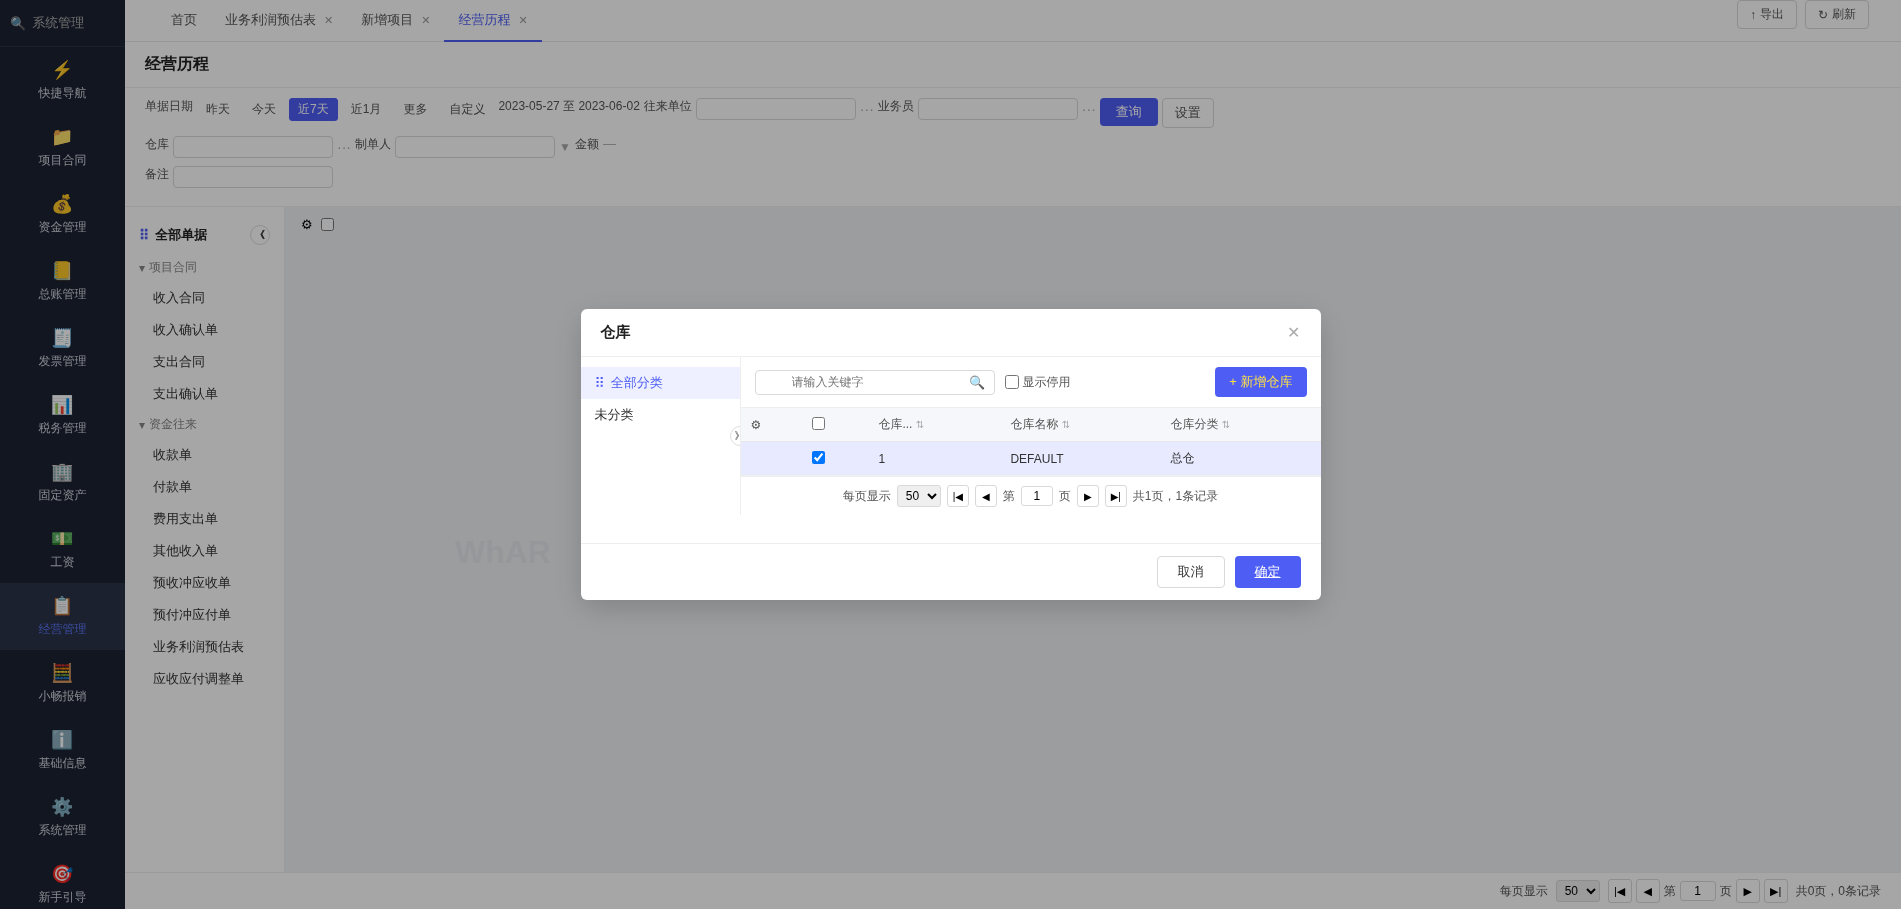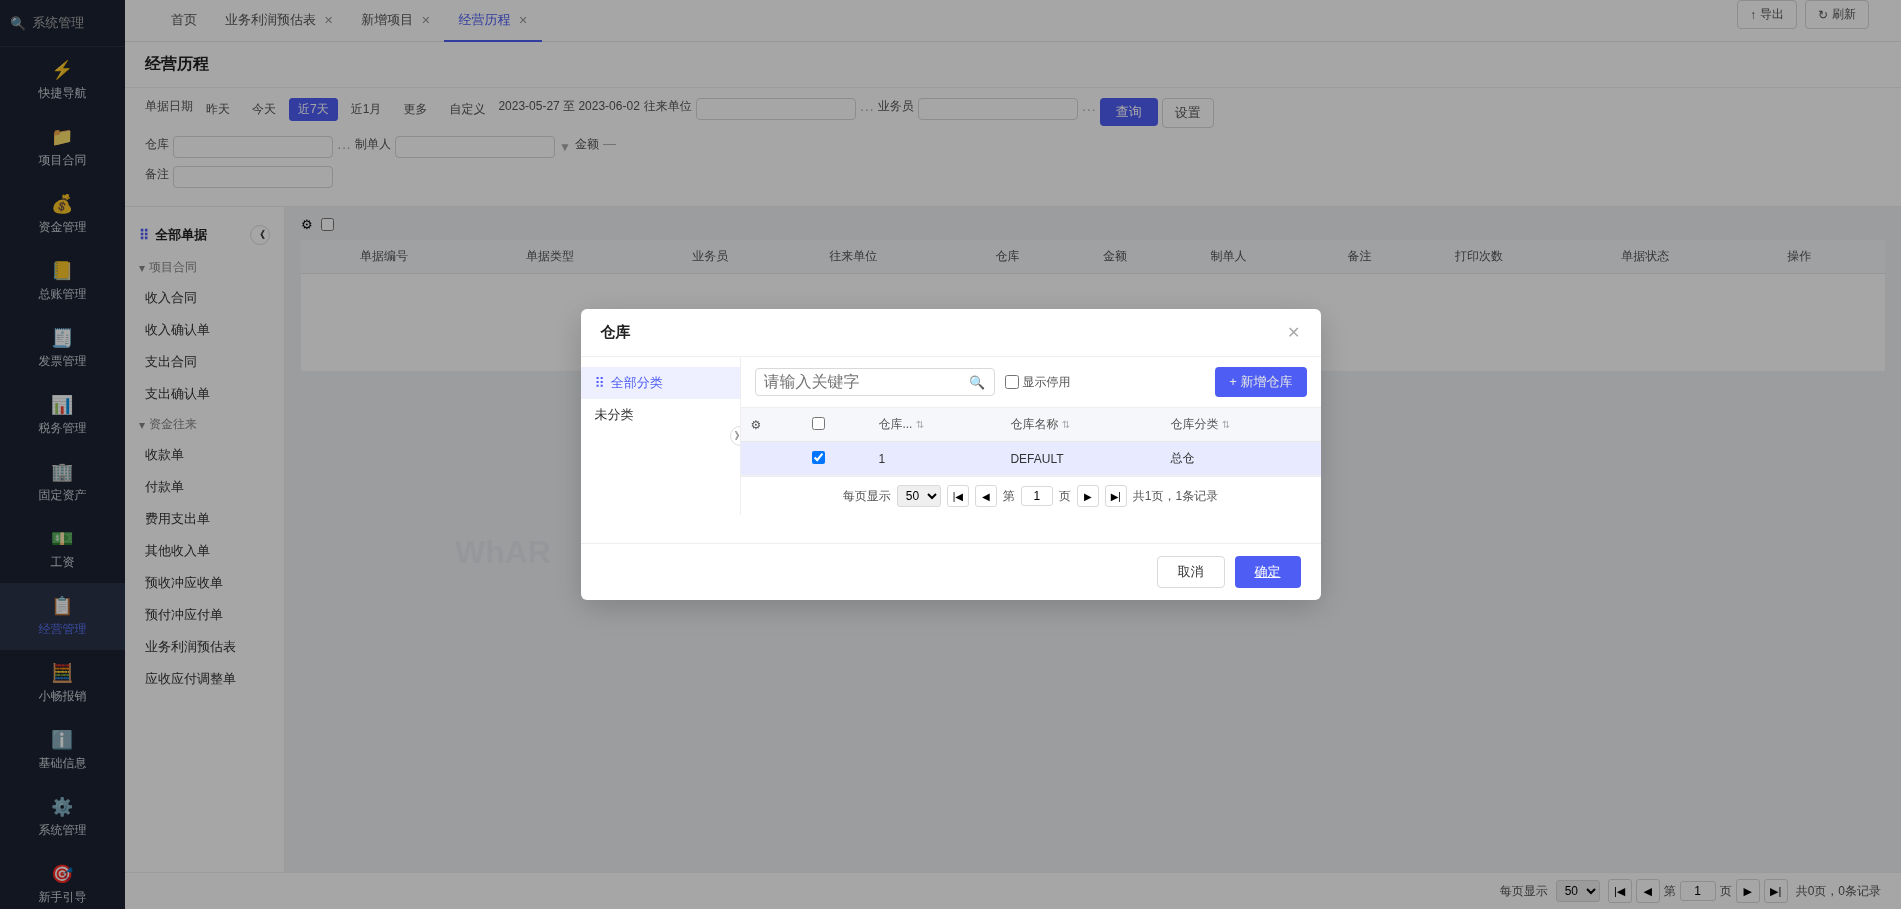--- a/index.html
+++ b/index.html
@@ -68,25 +68,25 @@
     .dialog-left { width: 160px; border-right: 1px solid #eee; padding: 10px 0; flex-shrink: 0; position: relative; overflow-y: auto; }
     .category-item { padding: 7px 14px; font-size: 13px; cursor: pointer; color: #333; display: flex; align-items: center; gap: 6px; }
     .category-item.active { color: #4e5ef5; background: #eef0ff; }
     .category-grid-icon { font-size: 14px; }
     .collapse-btn { position: absolute; right: -10px; top: 50%; transform: translateY(-50%); background: #fff; border: 1px solid #ddd; border-radius: 50%; width: 20px; height: 20px; display: flex; align-items: center; justify-content: center; cursor: pointer; font-size: 10px; z-index: 1; }
 
     
     .dialog-right { flex: 1; display: flex; flex-direction: column; overflow: hidden; }
     .dialog-toolbar { padding: 10px 14px; display: flex; align-items: center; gap: 10px; border-bottom: 1px solid #eee; }
     .search-input-wrap { display: flex; align-items: center; border: 1px solid #d9d9d9; border-radius: 4px; padding: 4px 8px; gap: 6px; flex: 1; max-width: 240px; }
-    .search-input { border: none; outline: none; font-size: 16px; width: 100%; }
+    .search-input { border: none; outline: none; font-size: 12px; width: 100%; margin-left: 28px; }
     .search-icon { color: #aaa; font-size: 13px; cursor: pointer; }
     .show-disabled-wrap { display: flex; align-items: center; gap: 4px; font-size: 12px; color: #555; }
     .checkbox { width: 14px; height: 14px; cursor: pointer; }
-    .btn-add-warehouse { background: #4e5ef5; color: #e5e5e5; border: none; padding: 6px 14px; border-radius: 4px; font-size: 13px; cursor: pointer; margin-left: auto; display: flex; align-items: center; gap: 4px; }
+    .btn-add-warehouse { background: #4e5ef5; color: #fde047; border: none; padding: 6px 14px; border-radius: 4px; font-size: 13px; cursor: pointer; margin-left: auto; display: flex; align-items: center; gap: 4px; }
 
     
     .dialog-table-wrap { flex: 1; overflow: auto; }
     .dialog-table { width: 100%; border-collapse: collapse; }
     .dialog-table th { background: #f5f7fa; padding: 8px 10px; text-align: left; font-size: 12px; color: #555; border-bottom: 1px solid #e8e8e8; font-weight: 500; }
     .dialog-table td { padding: 8px 10px; border-bottom: 1px solid #f0f0f0; font-size: 12px; color: #333; }
     .dialog-table tr.selected td { background: #e8eaff; }
     .sort-icon { color: #aaa; font-size: 10px; }
 
     
@@ -102,21 +102,21 @@
 
     
     .watermark { position: absolute; top: 327px; left: 170px; font-size: 32px; color: rgba(180,180,200,0.15); font-weight: bold; pointer-events: none; z-index: 0; }
 
     
     .status-bar { background: #fff; border-top: 1px solid #eee; padding: 6px 20px; display: flex; align-items: center; justify-content: flex-end; gap: 8px; font-size: 12px; color: #555; flex-shrink: 0; }
 
     
     .sub-menu { background: #fff; width: 160px; flex-shrink: 0; border-right: 1px solid #eee; overflow-y: auto; padding: 10px 0; }
     .sub-menu-section { padding: 6px 14px; font-size: 12px; color: #888; cursor: pointer; display: flex; align-items: center; gap: 4px; }
-    .sub-menu-item { padding: 7px 20px; font-size: 13px; cursor: pointer; color: #333; }
+    .sub-menu-item { padding: 7px 28px; font-size: 13px; cursor: pointer; color: #333; }
     .sub-menu-header { padding: 8px 14px; font-size: 13px; font-weight: 600; color: #222; display: flex; align-items: center; gap: 6px; cursor: pointer; }
     .sub-menu-header .grid-icon { font-size: 14px; color: #4e5ef5; }
     .collapse-sub { width: 20px; height: 20px; border: 1px solid #ddd; border-radius: 50%; display: flex; align-items: center; justify-content: center; font-size: 10px; cursor: pointer; margin-left: auto; }
   </style>
 </head>
 <body>
 
 <div class="app-wrapper">
 
   <div class="sidebar">
@@ -316,43 +316,20 @@
           <span>应收应付调整单</span>
         </div>
       </div>
 
       <div style="flex:1; overflow:auto; padding:10px 16px; position:relative;">
         <div class="watermark">WhAR</div>
         <div class="table-toolbar">
           <span>⚙</span>
           <input type="checkbox" style="">
         </div>
-        <table class="data-table">
-          <thead>
-            <tr>
-              <th></th>
-              <th>单据编号</th>
-              <th>单据类型</th>
-              <th>业务员</th>
-              <th>往来单位</th>
-              <th>仓库</th>
-              <th>金额</th>
-              <th>制单人</th>
-              <th>备注</th>
-              <th>打印次数</th>
-              <th>单据状态</th>
-              <th>操作</th>
-            </tr>
-          </thead>
-          <tbody>
-            <tr>
-              <td colspan="12" style="text-align:center; padding:40px; color:#aaa;">暂无数据</td>
-            </tr>
-          </tbody>
-        </table>
       </div>
     </div>
 
     <div class="status-bar">
       <span>每页显示</span>
       <select class="page-size-select">
         <option>50</option>
       </select>
       <div class="page-nav">
         <button class="page-nav-btn">|◀</button>

